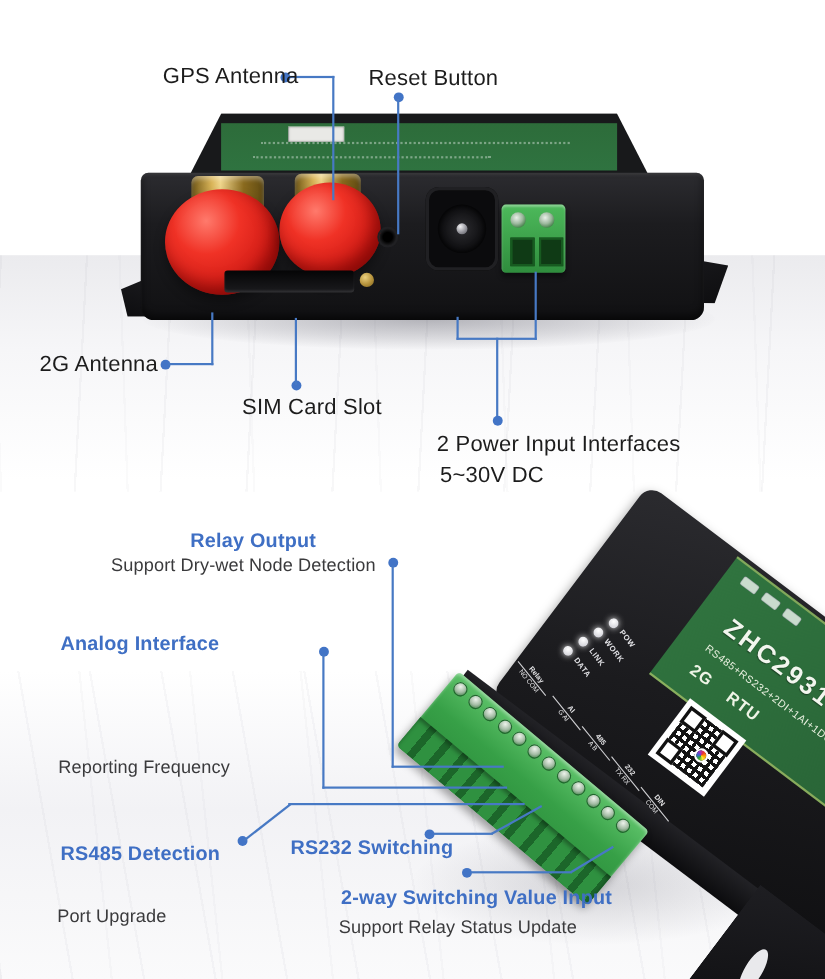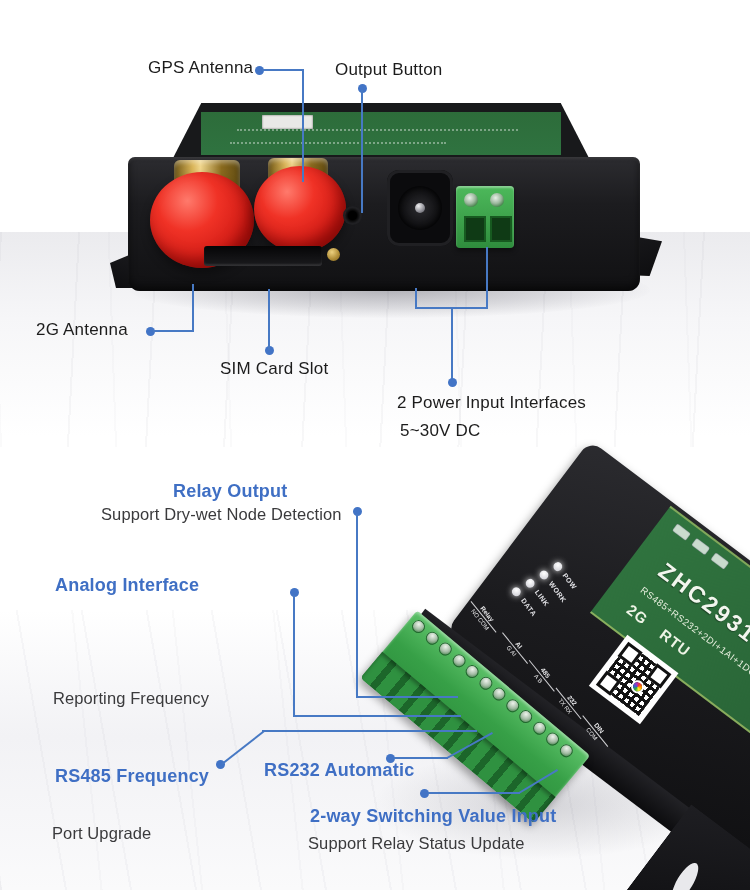--- a/index.html
+++ b/index.html
@@ -120,21 +120,21 @@
   .d2-ear .hole{position:absolute;left:34px;top:44px;width:16px;height:44px;border-radius:50%;
     background:#e9e9ec;transform:rotate(-6deg);}
 
   
   .lh,.lv,.ld{position:absolute;background:#4779c4;}
   .lh{height:2px;} .lv{width:2px;}
   .ld{height:2px;transform-origin:0 50%;}
   .dot{position:absolute;width:9px;height:9px;border-radius:50%;background:#4274c6;}
 
   
-  .lbl{position:absolute;color:#1c1c1c;font-size:17px;letter-spacing:.2px;}
+  .lbl{position:absolute;color:#1c1c1c;font-size:20px;letter-spacing:.2px;}
   .head{position:absolute;color:#3f6fc4;font-size:18px;font-weight:bold;letter-spacing:.2px;}
   .sub{position:absolute;color:#3a3a3c;font-size:16.5px;letter-spacing:.1px;}
   .z3{z-index:3;} .z4{z-index:4;}
 </style>
 </head>
 <body>
 
 <div id="canvas">
 
   <div class="abs floor-top">
@@ -274,33 +274,33 @@
   <div class="ld z3" style="left:222px;top:763px;width:54px;transform:rotate(-38deg);"></div>
   <div class="lh z3" style="left:262px;top:730px;width:215px;"></div>
   <div class="dot z3" style="left:386px;top:754px;"></div>
   <div class="lh z3" style="left:394px;top:757px;width:54px;"></div>
   <div class="ld z3" style="left:447px;top:757px;width:52px;transform:rotate(-29deg);"></div>
   <div class="dot z3" style="left:420px;top:789px;"></div>
   <div class="lh z3" style="left:428px;top:792px;width:92px;"></div>
   <div class="ld z3" style="left:519px;top:792px;width:45px;transform:rotate(-31deg);"></div>
 
   <div class="lbl z4" style="left:148px;top:58px;">GPS Antenna</div>
-  <div class="lbl z4" style="left:335px;top:60px;">Output Button</div>
+  <div class="lbl z4" style="left:335px;top:60px;">Reset Button</div>
   <div class="lbl z4" style="left:36px;top:320px;">2G Antenna</div>
   <div class="lbl z4" style="left:220px;top:359px;">SIM Card Slot</div>
   <div class="lbl z4" style="left:397px;top:393px;">2 Power Input Interfaces</div>
   <div class="lbl z4" style="left:400px;top:421px;">5~30V DC</div>
 
   <div class="head z4" style="left:173px;top:481px;">Relay Output</div>
   <div class="sub z4" style="left:101px;top:505px;">Support Dry-wet Node Detection</div>
 
   <div class="head z4" style="left:55px;top:575px;">Analog Interface</div>
   <div class="sub z4" style="left:53px;top:689px;">Reporting Frequency</div>
 
-  <div class="head z4" style="left:55px;top:766px;">RS485 Frequency</div>
+  <div class="head z4" style="left:55px;top:766px;">RS485 Detection</div>
   <div class="sub z4" style="left:52px;top:824px;">Port Upgrade</div>
 
-  <div class="head z4" style="left:264px;top:760px;">RS232 Automatic</div>
+  <div class="head z4" style="left:264px;top:760px;">RS232 Switching</div>
 
   <div class="head z4" style="left:310px;top:806px;">2-way Switching Value Input</div>
   <div class="sub z4" style="left:308px;top:834px;">Support Relay Status Update</div>
 
 </div>
 
 </body></html>

